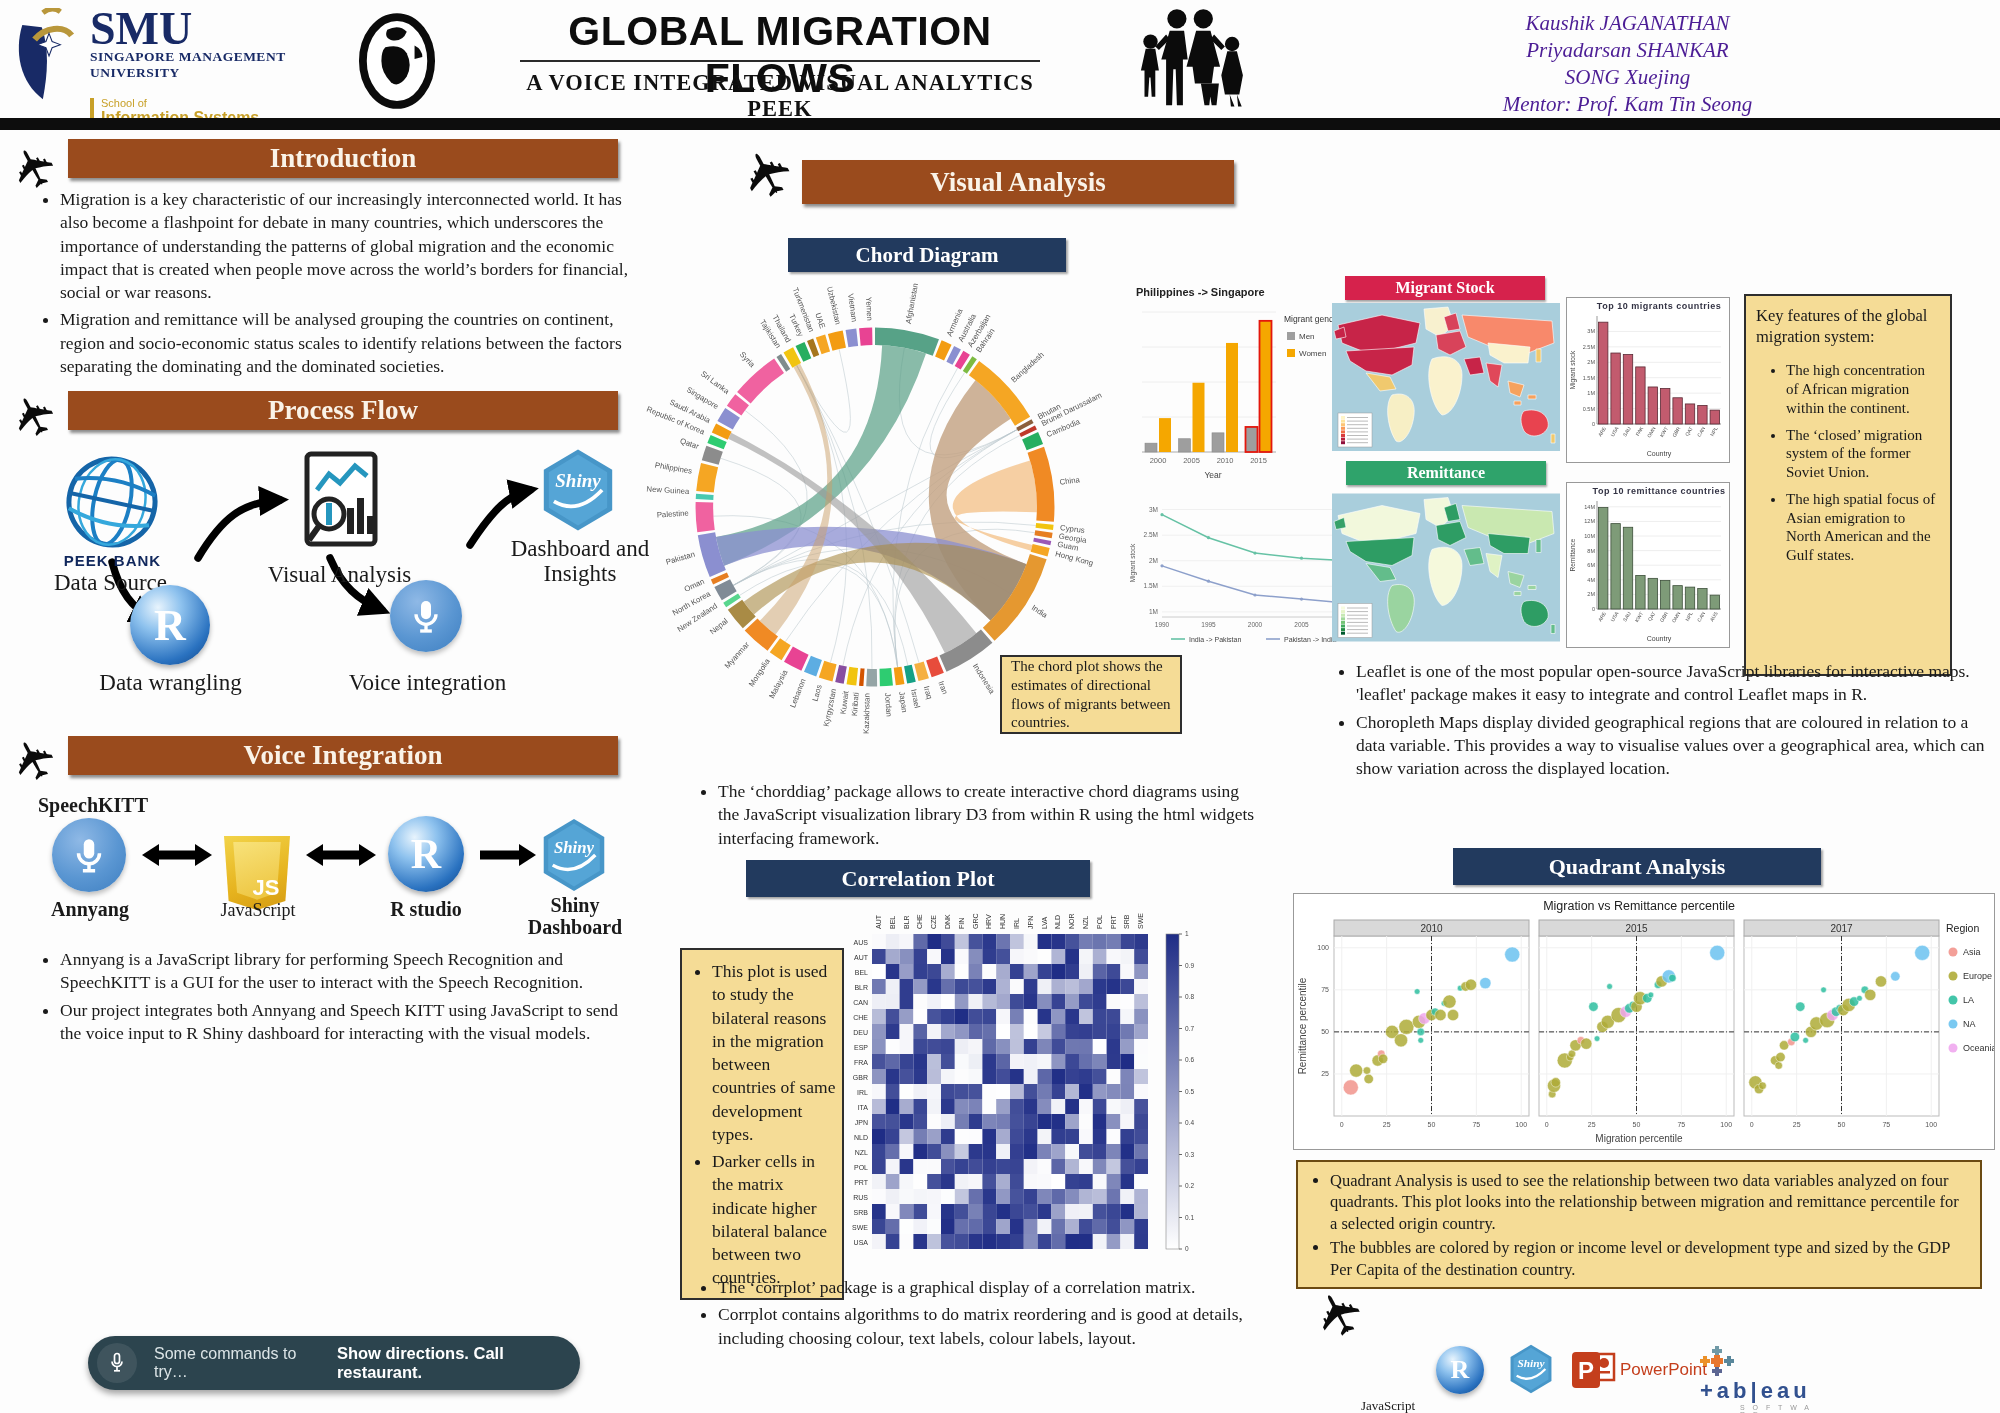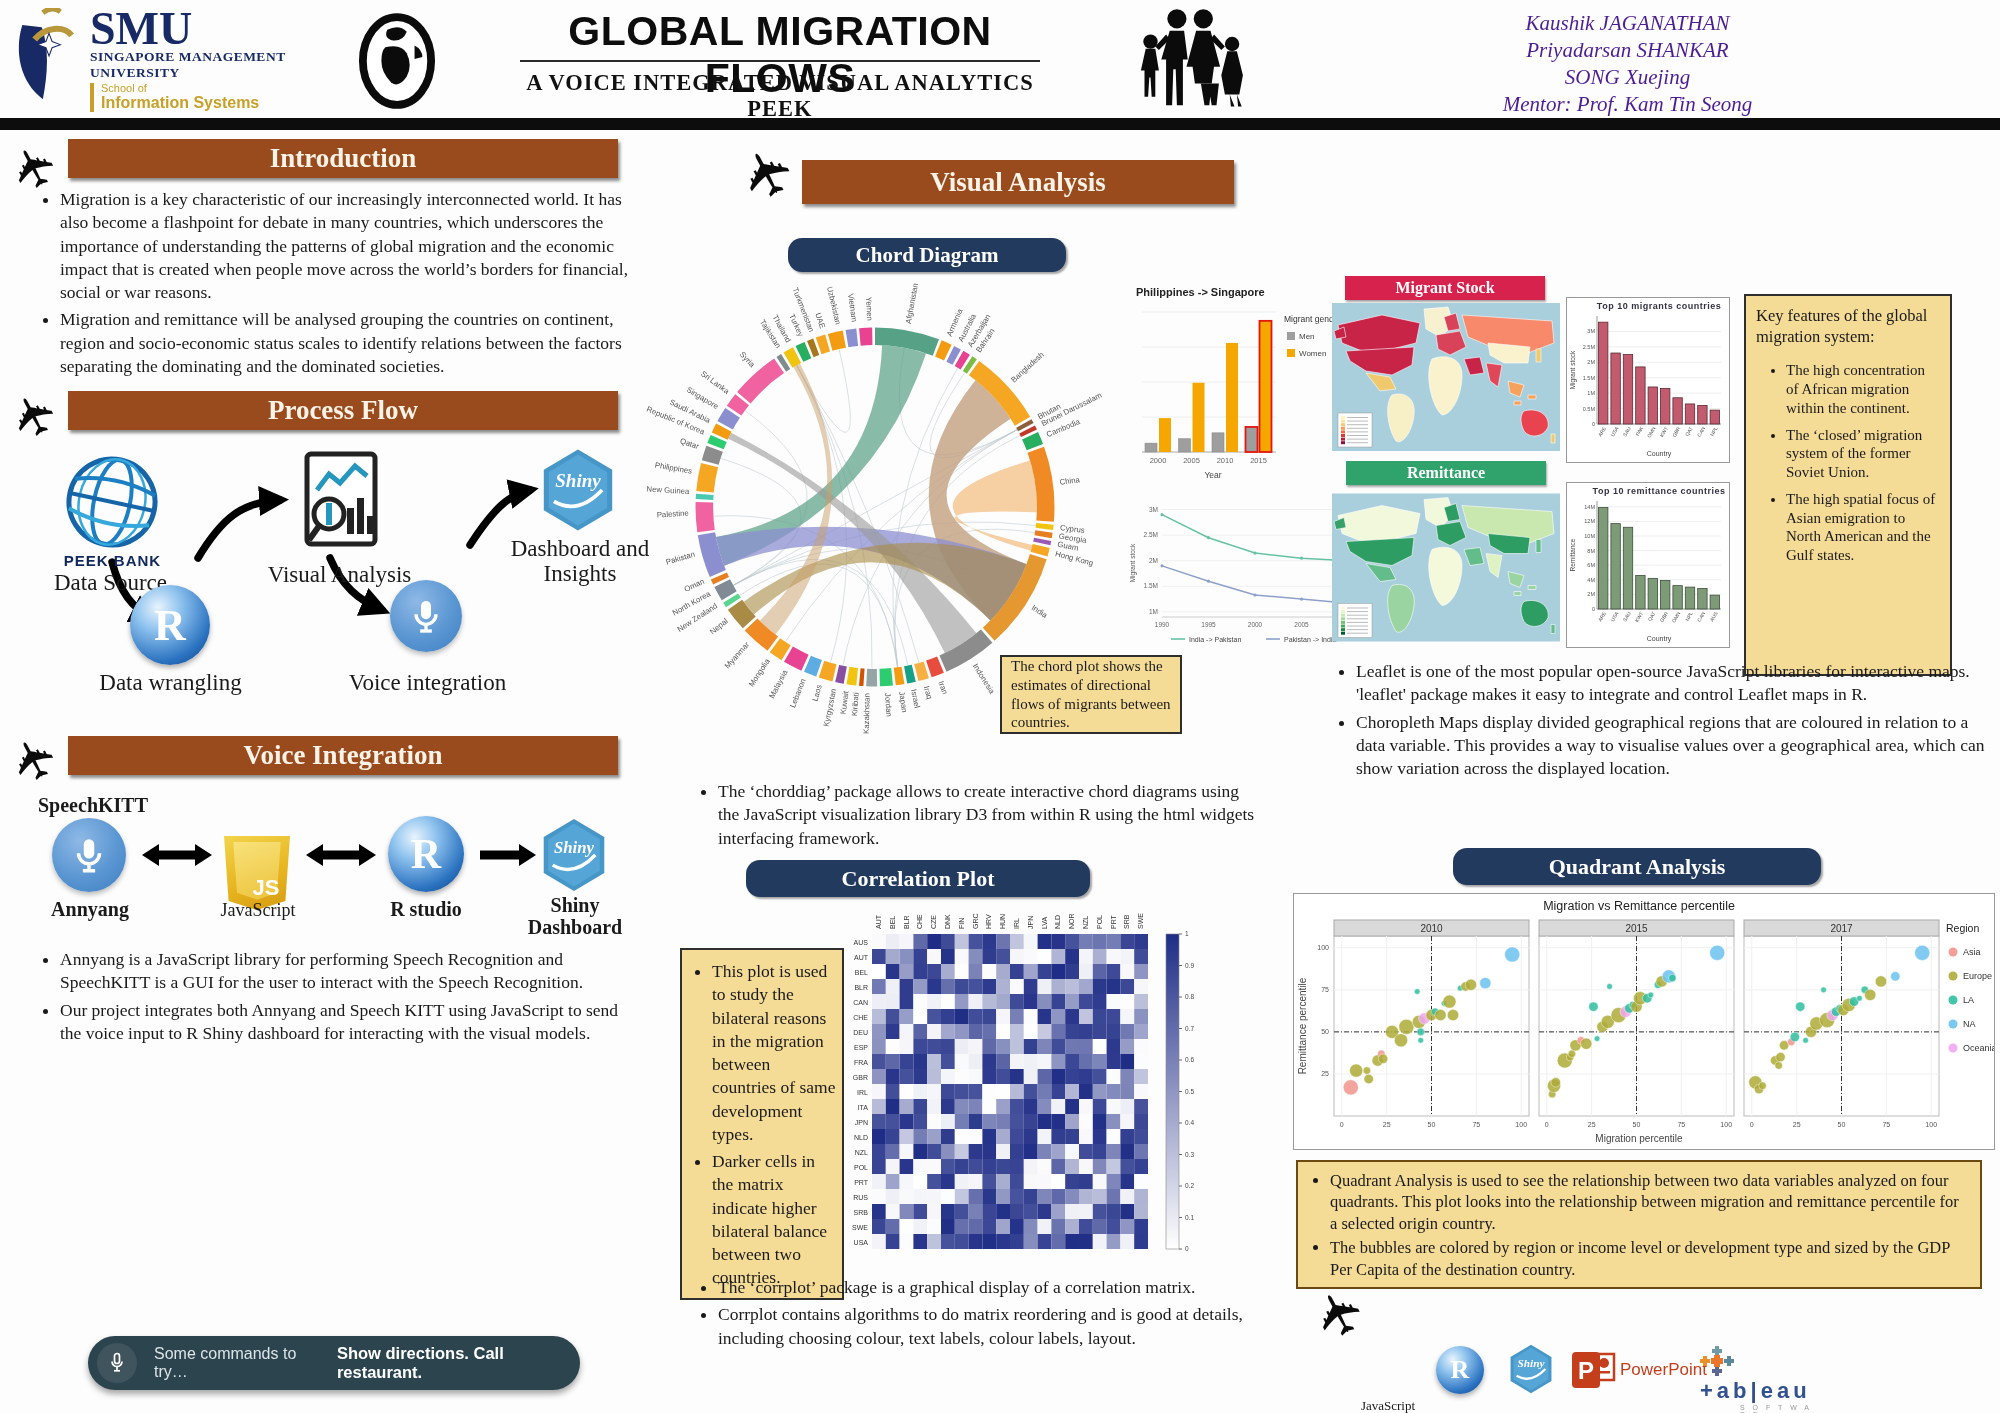--- a/index.html
+++ b/index.html
@@ -11,21 +11,21 @@
   .main-title{font-family:"Liberation Sans",sans-serif;font-weight:700;font-size:41px;letter-spacing:.5px;color:#0d0d0d;text-align:center;}
   .sub-title{font-size:22.5px;font-weight:600;letter-spacing:1px;text-align:center;color:#111;
              border-top:2.5px solid #2a2a2a;padding-top:8px;}
   .authors{font-size:21px;line-height:1.28;text-align:center;color:#4c1d95;font-style:italic;}
   .blackbar{background:#0d0d0d;}
   
   .brown-bar{background:#9A4B1D;color:#FAF3E8;font-weight:700;font-size:27px;text-align:center;
              display:flex;align-items:center;justify-content:center;
              box-shadow:2px 3px 3px rgba(0,0,0,.45);}
   .navy-bar{background:#223A5E;color:#fff;font-weight:700;font-size:22px;text-align:center;
-            display:flex;align-items:center;justify-content:center;box-shadow:2px 2px 2px rgba(0,0,0,.35);border-radius:14px;}
+            display:flex;align-items:center;justify-content:center;box-shadow:2px 2px 2px rgba(0,0,0,.35);}
   .badge{color:#fff;font-weight:700;font-size:16px;text-align:center;display:flex;align-items:center;justify-content:center;box-shadow:1px 2px 2px rgba(0,0,0,.35);}
   .plane{font-size:54px;line-height:1;display:inline-block;transform:rotate(-118deg);color:#0b0b0b;}
   
   .bullets ul{margin:0;padding-left:30px;}
   .bullets li{font-size:17.5px;line-height:1.33;margin-bottom:4px;}
   .note{background:#F5DC96;border:2px solid #2e2e2e;}
   .note-brown{background:#F5DC96;border:2.5px solid #6b4a12;}
   .note .bullets li{font-size:15px;margin-bottom:8px;}
   .keybox p{font-size:16.5px;margin:0 0 14px 0;line-height:1.25;}
   .keybox li{font-size:16.5px;line-height:1.25;margin-bottom:4px;}
@@ -46,21 +46,21 @@
   .pill{background:#2C444E;border-radius:28px;box-shadow:0 4px 6px rgba(0,0,0,.35);display:flex;align-items:center;}
   .pill .miccirc{width:40px;height:40px;border-radius:50%;background:rgba(255,255,255,.09);margin-left:9px;
                  display:flex;align-items:center;justify-content:center;flex:0 0 auto;}
   .pill .prefix{color:#DCE5E7;font-family:"Liberation Sans",sans-serif;font-size:16px;margin-left:17px;}
   .pill .cmds{color:#fff;font-family:"Liberation Sans",sans-serif;font-weight:700;font-size:16.5px;margin-left:12px;}
   .chartbox{background:#fff;border:1px solid #999;}
   .wbtext{font-family:"Liberation Sans",sans-serif;font-weight:700;letter-spacing:1px;color:#10275C;font-size:15px;text-align:center;}
   .ppword{color:#C43E1C;font-family:"Liberation Sans",sans-serif;font-size:17px;}
   .smu-name{font-family:"Liberation Serif",serif;font-weight:700;font-size:46px;color:#182A66;line-height:.9;}
   .smu-line{font-family:"Liberation Serif",serif;font-weight:700;font-size:13.5px;color:#182A66;letter-spacing:.5px;}
-  .smu-school{border-left:4px solid #C8A028;padding-left:7px;margin-top:2px;}
+  .smu-school{border-left:4px solid #C8A028;padding-left:7px;margin-top:17px;}
   .smu-school .pre{font-family:"Liberation Sans",sans-serif;font-size:11px;color:#C8A028;line-height:1;}
   .smu-school .nm{font-family:"Liberation Sans",sans-serif;font-weight:700;font-size:16px;color:#C8A028;line-height:1.1;}
   .speechkitt{font-weight:700;font-size:20px;}
 </style>
 </head>
 <body>
 
 <div id="poster">
 
   <div class="abs" style="left:12px;top:8px;width:330px;height:108px;display:flex;">

